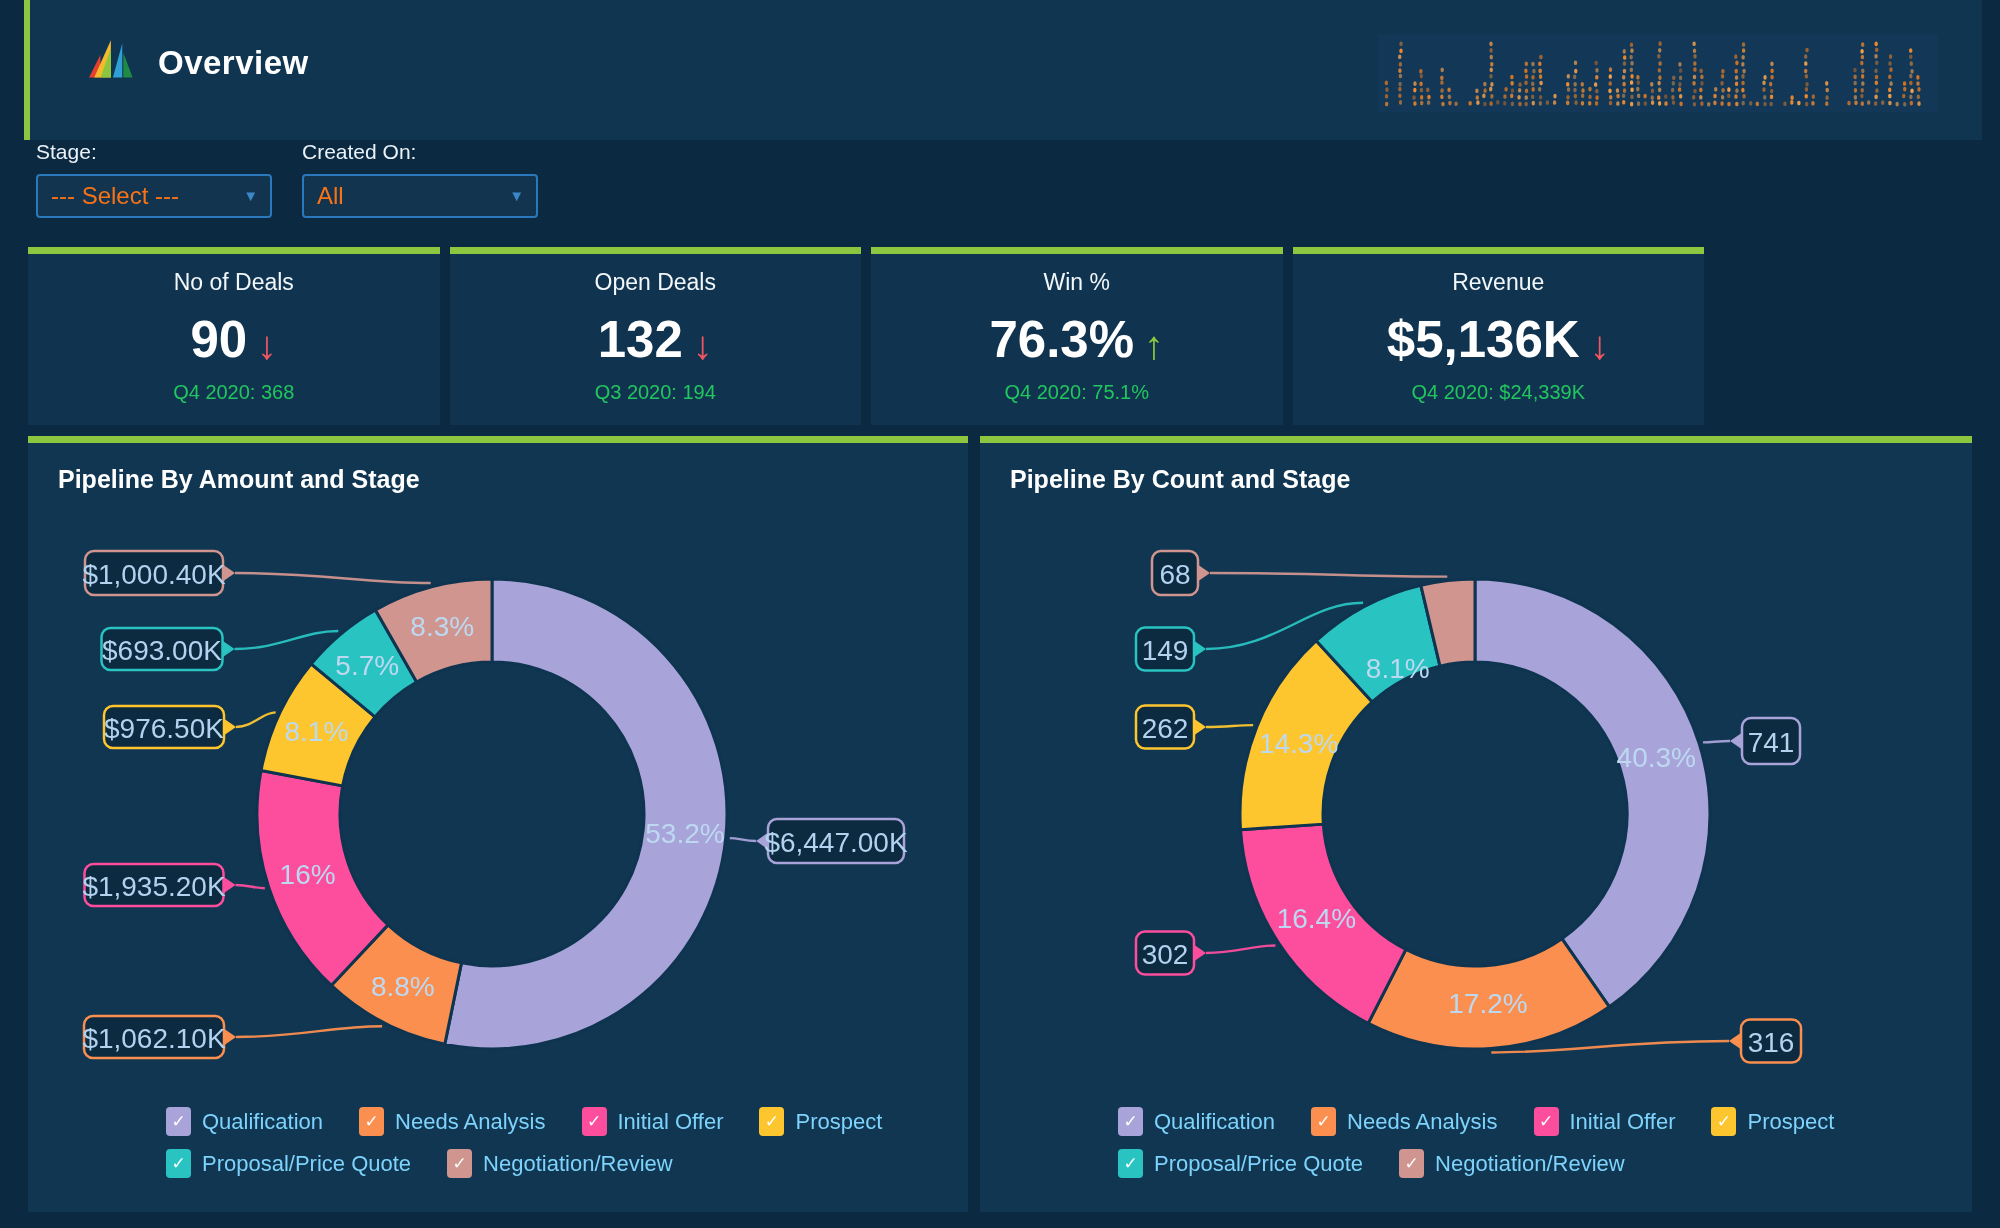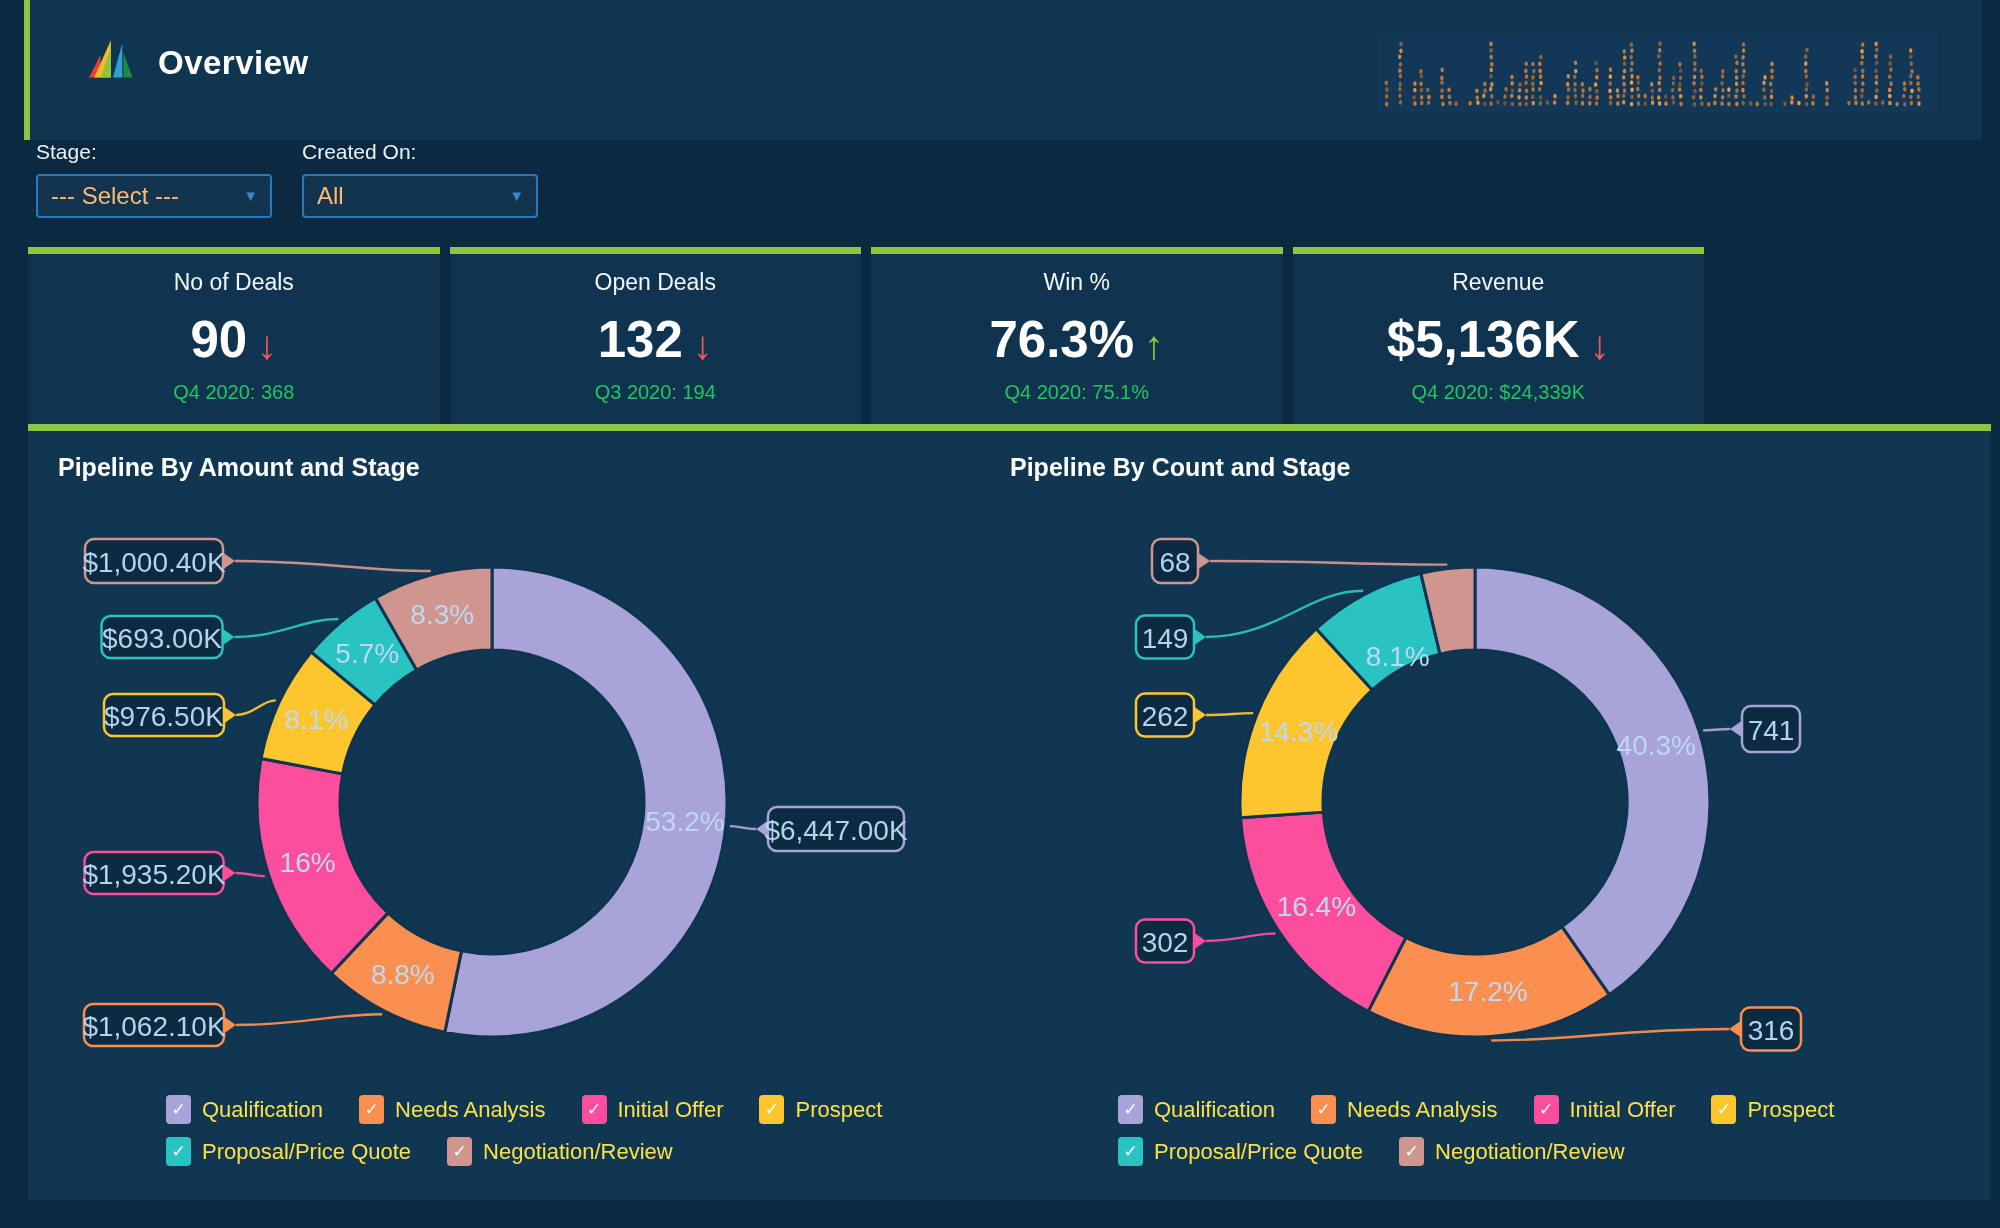--- a/index.html
+++ b/index.html
@@ -7,40 +7,40 @@
   
   .hdr{position:absolute;left:24px;top:0;width:1952px;height:140px;background:#0f3551;border-left:6px solid #8dc63f;}
   .hdr-logo{position:absolute;left:58px;top:38px;width:54px;height:46px;}
   .hdr-title{position:absolute;left:128px;top:44px;font-size:33px;font-weight:bold;color:#ffffff;letter-spacing:.5px;}
   .hdr-dots{position:absolute;right:44px;top:26px;width:560px;height:86px;}
   
   .filter-group{position:absolute;top:140px;}
   .fg-stage{left:36px;} .fg-created{left:302px;}
   .filter-label{font-size:21px;color:#eaf2f9;margin-bottom:10px;}
   .select{position:relative;width:232px;height:40px;background:#12344f;border:2px solid #2a79bd;border-radius:4px;cursor:pointer;}
-  .select-value{position:absolute;left:13px;top:6px;font-size:24px;color:#fdba74;}
+  .select-value{position:absolute;left:13px;top:6px;font-size:24px;color:#f97316;}
   .caret{position:absolute;right:12px;top:11px;font-size:15px;color:#3b87c8;}
   
   .kpi-row{position:absolute;left:28px;top:247px;width:1676px;display:flex;gap:10px;}
   .kpi-card{flex:1;height:171px;background:#10344f;border-top:7px solid #8dc63f;text-align:center;}
   .kpi-title{font-size:23px;color:#f2f7fb;margin-top:15px;}
   .kpi-value{font-size:51px;font-weight:bold;color:#ffffff;margin-top:18px;line-height:1;text-align:center;}
   .kpi-arrow{font-size:40px;font-weight:normal;vertical-align:-2px;margin-left:10px;}
   .kpi-arrow.down{color:#f45660;} .kpi-arrow.up{color:#8dc63f;}
   .kpi-sub{font-size:20px;color:#22c55e;margin-top:16px;}
   
-  .panel{position:absolute;top:424px;height:769px;background:#113651;border-top:7px solid #8dc63f;padding-left:19px;}
+  .panel{position:absolute;top:436px;height:769px;background:#113651;border-top:7px solid #8dc63f;}
   .panel-left{left:28px;width:940px;} .panel-right{left:980px;width:992px;}
   .panel h2{position:absolute;left:30px;top:22px;margin:0;font-size:25px;font-weight:bold;color:#ffffff;}
   .chart-svg{position:absolute;left:0;top:0;}
   .legend{position:absolute;left:138px;bottom:34px;display:flex;flex-direction:column;gap:13px;}
   .legend-row{display:flex;gap:36px;}
   .legend-item{display:flex;align-items:center;gap:11px;cursor:pointer;}
   .legend-swatch{width:25px;height:29px;border-radius:4px;display:flex;align-items:center;justify-content:center;color:#fff;font-size:17px;}
-  .legend-label{font-size:22px;color:#fde047;}
+  .legend-label{font-size:22px;color:#7dd3fc;}
 </style>
 </head>
 <body>
 
 <div class="page">
 
   <header class="hdr">
     <svg class="hdr-logo" viewBox="0 0 52 44">
       <polygon points="1,38 12,16 12,38" fill="#e5402e"></polygon>
       <polygon points="6,38 22,2 22,38" fill="#f5b92e"></polygon>

